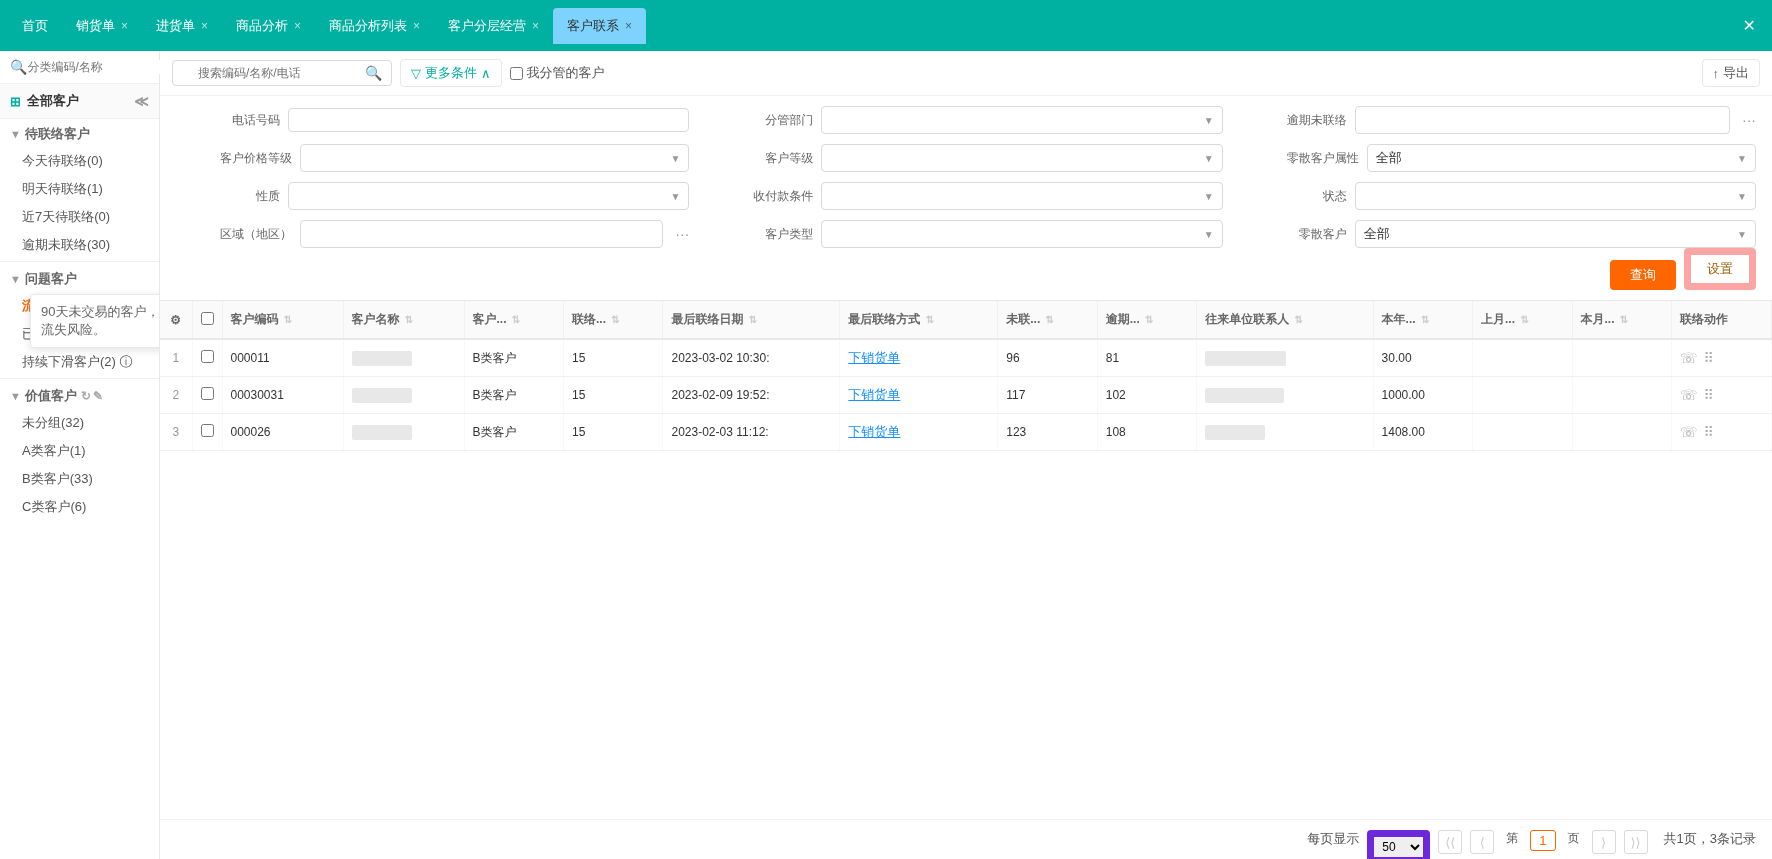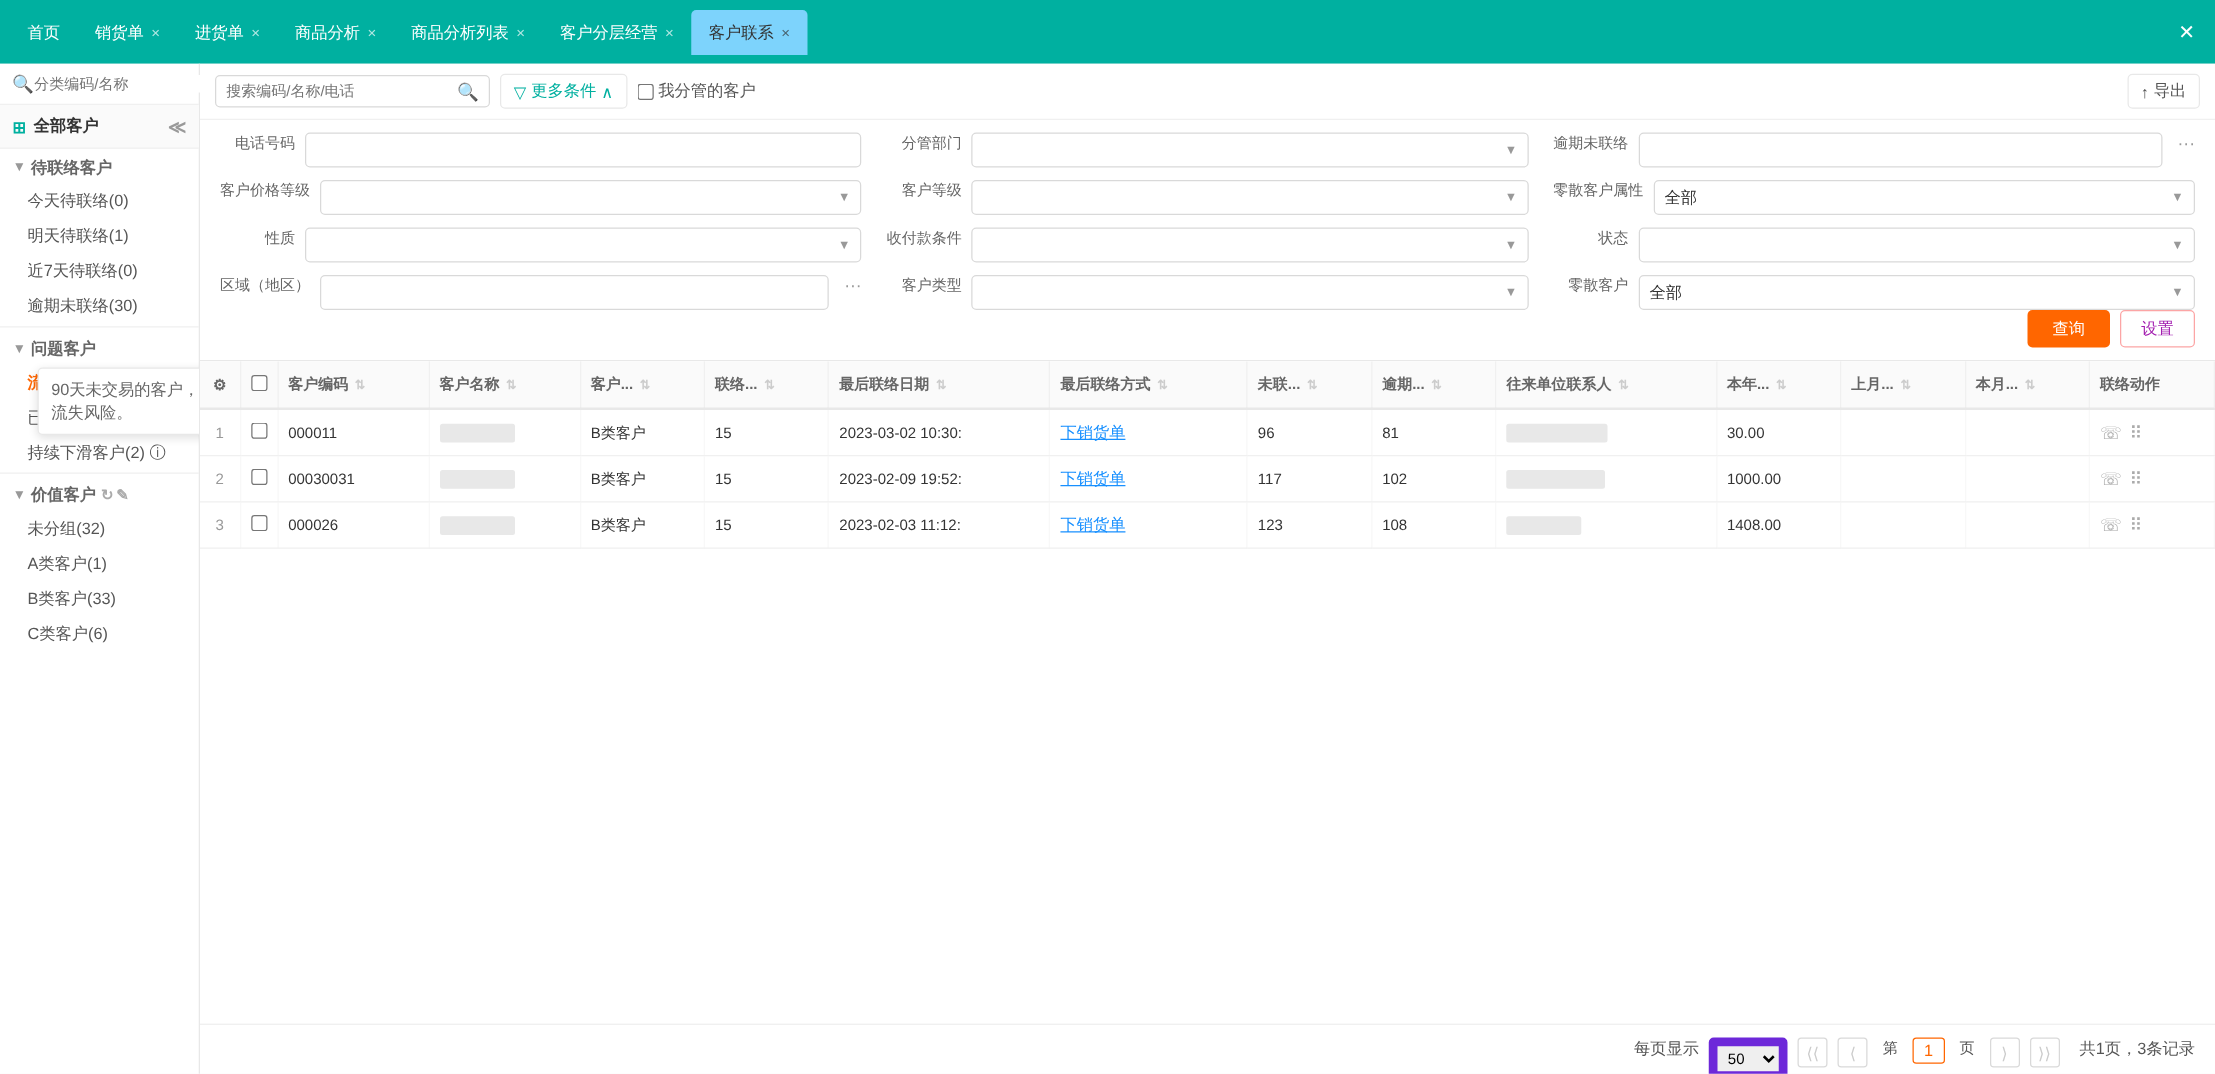--- a/index.html
+++ b/index.html
@@ -166,20 +166,21 @@
       border-radius: 4px;
       padding: 4px 8px;
       width: 220px;
     }
     .filter-search-box input {
       border: none;
       outline: none;
       font-size: 12px;
       flex: 1;
       color: #999;
+      margin-left: 17px;
     }
     .filter-search-box .search-icon { color: #ff6600; font-size: 14px; cursor: pointer; }
 
     .filter-more-btn {
       display: flex;
       align-items: center;
       gap: 4px;
       color: #00b0a0;
       cursor: pointer;
       font-size: 12px;
@@ -220,21 +221,23 @@
       border-bottom: 1px solid #e8e8e8;
       padding: 10px 16px;
     }
     .filter-grid {
       display: grid;
       grid-template-columns: 1fr 1fr 1fr;
       gap: 10px 20px;
     }
     .filter-row {
       display: flex;
+      align-items: center;
       gap: 8px;
+      margin-left: 44px;
     }
     .filter-label {
       font-size: 12px;
       color: #666;
       white-space: nowrap;
       min-width: 60px;
       text-align: right;
     }
     .filter-input {
       flex: 1;
@@ -268,22 +271,22 @@
       background: #ff6600;
       color: #fff;
       border: none;
       border-radius: 4px;
       padding: 6px 20px;
       cursor: pointer;
       font-size: 13px;
     }
     .btn-settings {
       background: #fff;
-      color: #a21caf;
-      border: 1px solid #fca5a5;
+      color: #a16207;
+      border: 7px solid #fca5a5;
       border-radius: 4px;
       padding: 5px 16px;
       cursor: pointer;
       font-size: 13px;
     }
     .dots-btn {
       color: #999;
       cursor: pointer;
       font-size: 14px;
       margin-left: 4px;

